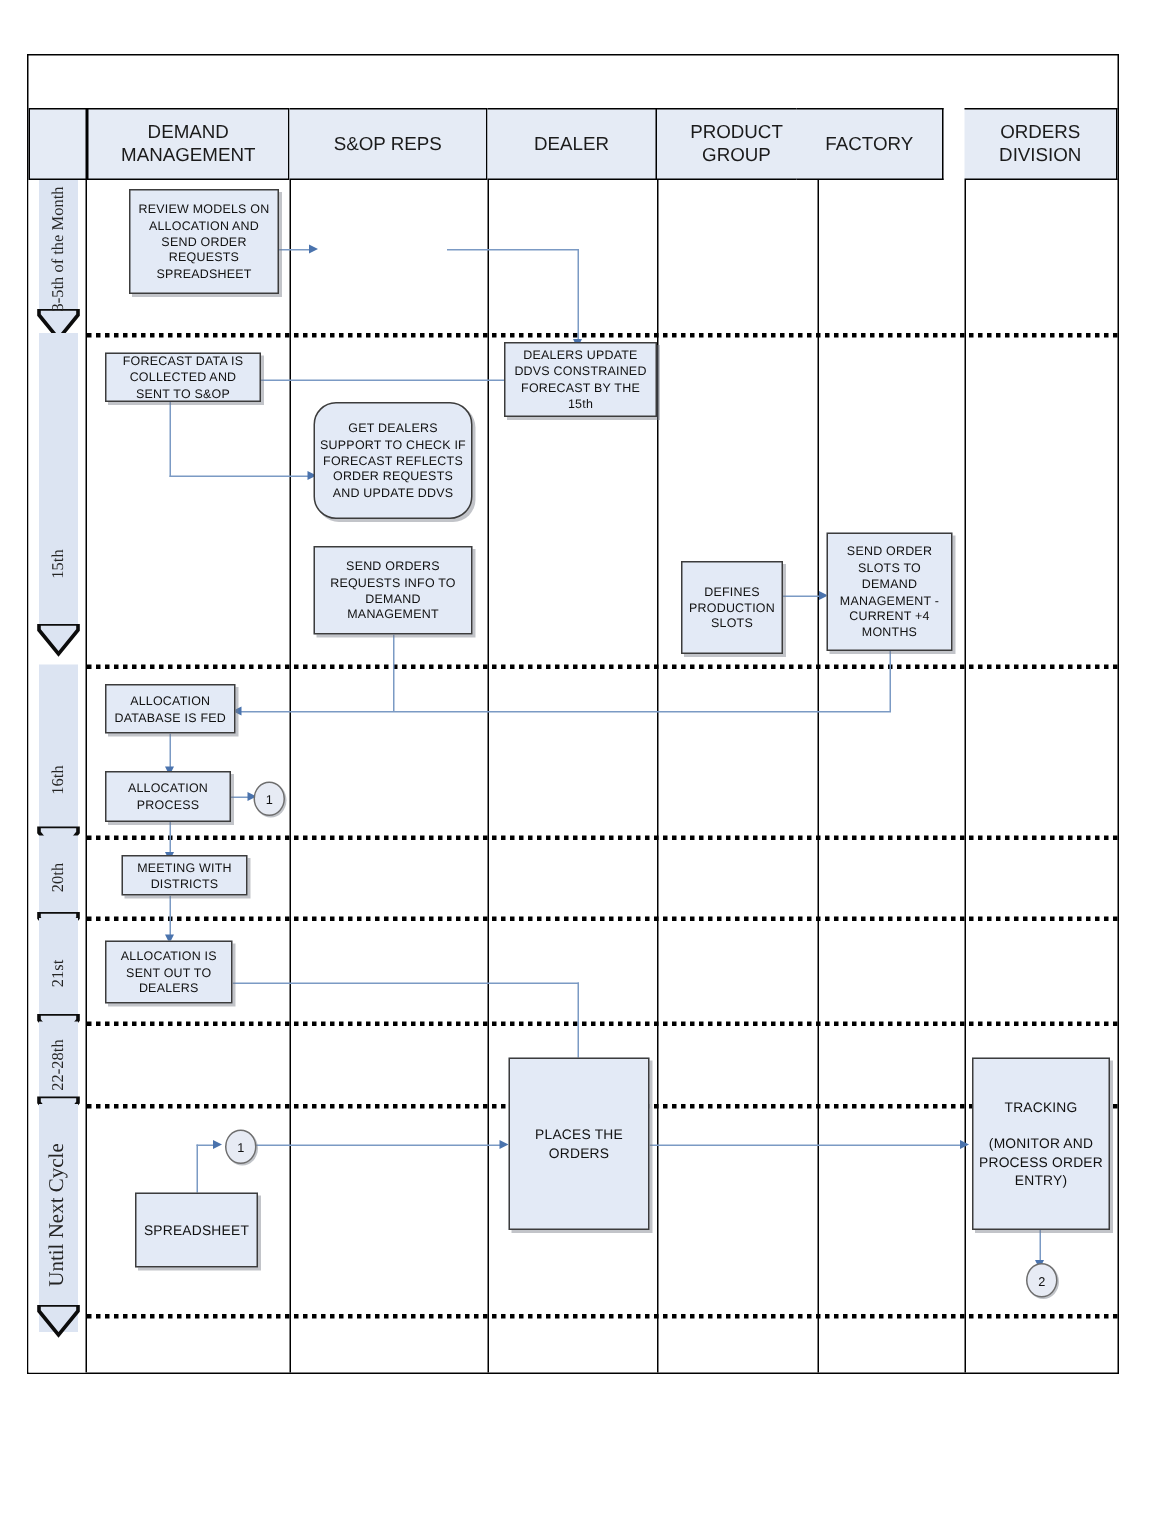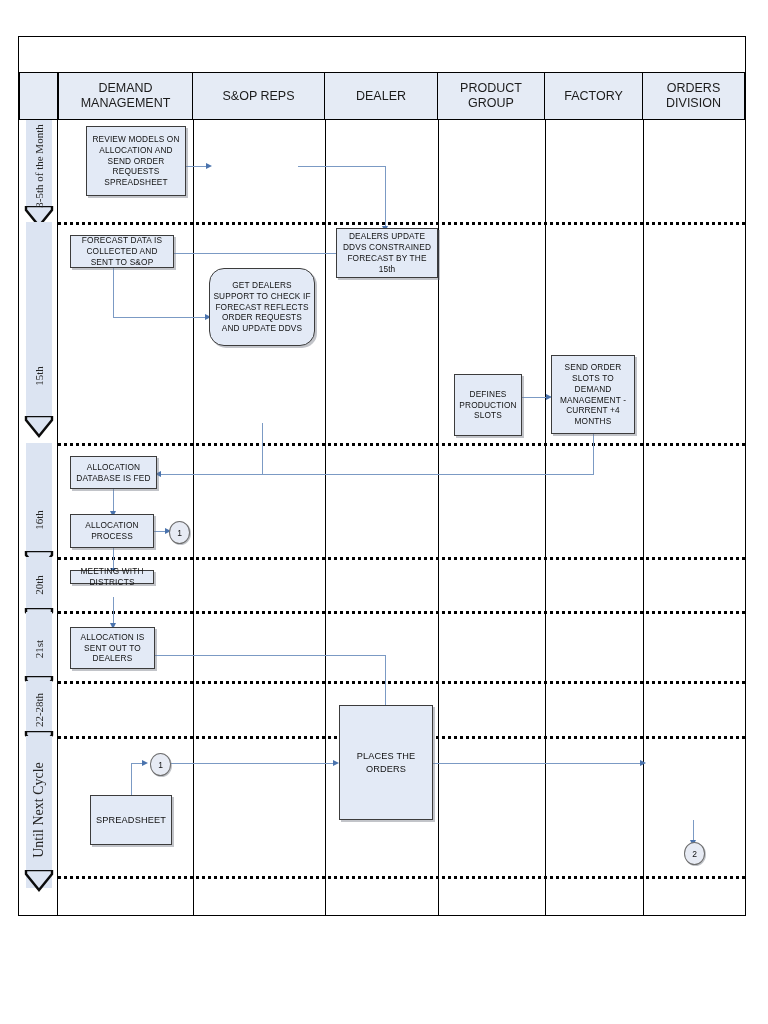--- a/index.html
+++ b/index.html
@@ -71,21 +71,21 @@
     </div>
   <div class="lane-head" style="left:193px;width:132px;">
       <span>S&amp;OP REPS</span>
     </div>
   <div class="lane-head" style="left:325px;width:113px;">
       <span>DEALER</span>
     </div>
   <div class="lane-head" style="left:438px;width:107px;">
       <span>PRODUCT GROUP</span>
     </div>
-  <div class="lane-head" style="left:545px;width:98px;">
+  <div class="lane-head" style="left:531px;width:98px;">
       <span>FACTORY</span>
     </div>
   <div class="lane-head" style="left:643px;width:102px;">
       <span>ORDERS DIVISION</span>
     </div>
 
   <div class="gutter"></div>
 
   <div class="vline" style="left:193px;top:120px;height:795px;"></div>
   <div class="vline" style="left:325px;top:120px;height:795px;"></div>
@@ -206,26 +206,30 @@
   <div class="ah" style="left:433px;top:763px;width:209px;"></div>
   <div class="tip tip-r" style="left:640px;top:760px;"></div>
 
   <div class="av" style="left:693px;top:820px;height:22px;"></div>
   <div class="tip tip-d" style="left:690px;top:840px;"></div>
 
   <div class="box" style="left:86px;top:126px;width:100px;height:70px;">REVIEW MODELS ON ALLOCATION AND SEND ORDER REQUESTS SPREADSHEET</div>
   <div class="box" style="left:336px;top:228px;width:102px;height:50px;">DEALERS UPDATE DDVS CONSTRAINED FORECAST BY THE 15th</div>
   <div class="box" style="left:70px;top:235px;width:104px;height:33px;">FORECAST DATA IS COLLECTED AND SENT TO  S&amp;OP</div>
   <div class="box" style="left:209px;top:268px;width:106px;height:78px;border-radius:15px;">GET DEALERS SUPPORT TO CHECK IF FORECAST REFLECTS ORDER REQUESTS AND UPDATE DDVS</div>
+  <div class="box" style="left:209px;top:364px;width:106px;height:59px;">SEND ORDERS REQUESTS INFO TO DEMAND MANAGEMENT</div>
   <div class="box" style="left:454px;top:374px;width:68px;height:62px;">DEFINES PRODUCTION SLOTS</div>
   <div class="box" style="left:551px;top:355px;width:84px;height:79px;">SEND ORDER SLOTS TO DEMAND MANAGEMENT - CURRENT +4 MONTHS</div>
   <div class="box" style="left:70px;top:456px;width:87px;height:33px;">ALLOCATION DATABASE IS FED</div>
   <div class="box" style="left:70px;top:514px;width:84px;height:34px;">ALLOCATION PROCESS</div>
-  <div class="box" style="left:70px;top:570px;width:84px;height:14px;">MEETING WITH DISTRICTS</div>
+  <div class="box" style="left:81px;top:570px;width:84px;height:27px;">MEETING WITH DISTRICTS</div>
   <div class="box" style="left:70px;top:627px;width:85px;height:42px;">ALLOCATION IS SENT OUT TO DEALERS</div>
   <div class="box lg" style="left:339px;top:705px;width:94px;height:115px;">PLACES THE ORDERS</div>
   <div class="box lg" style="left:90px;top:795px;width:82px;height:50px;">SPREADSHEET</div>
+  <div class="box lg" style="left:648px;top:705px;width:92px;height:115px;white-space:pre-line;">TRACKING
+
+(MONITOR AND PROCESS ORDER ENTRY)</div>
 
   <div class="conn" style="left:169px;top:521px;">1</div>
   <div class="conn" style="left:150px;top:753px;">1</div>
   <div class="conn" style="left:684px;top:842px;">2</div>
 
 </div>
 
 </body></html>

